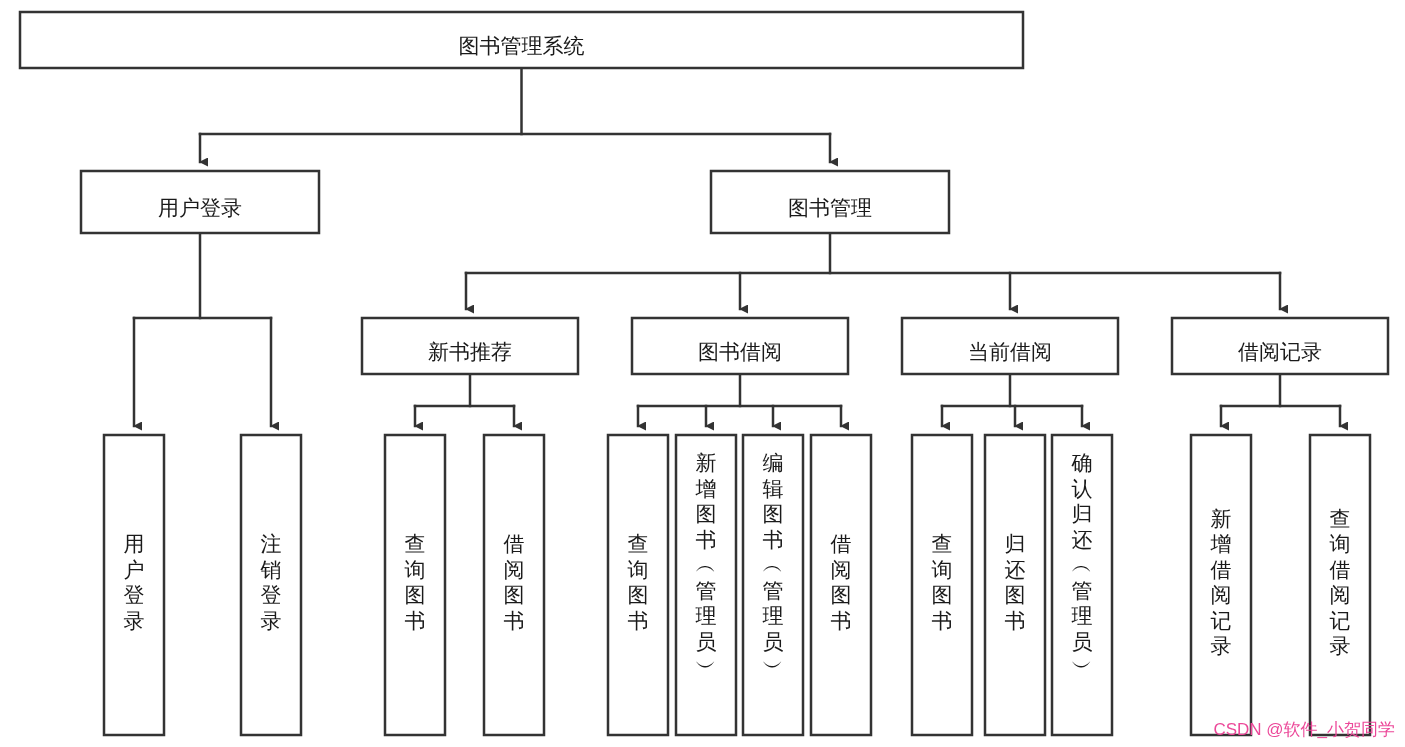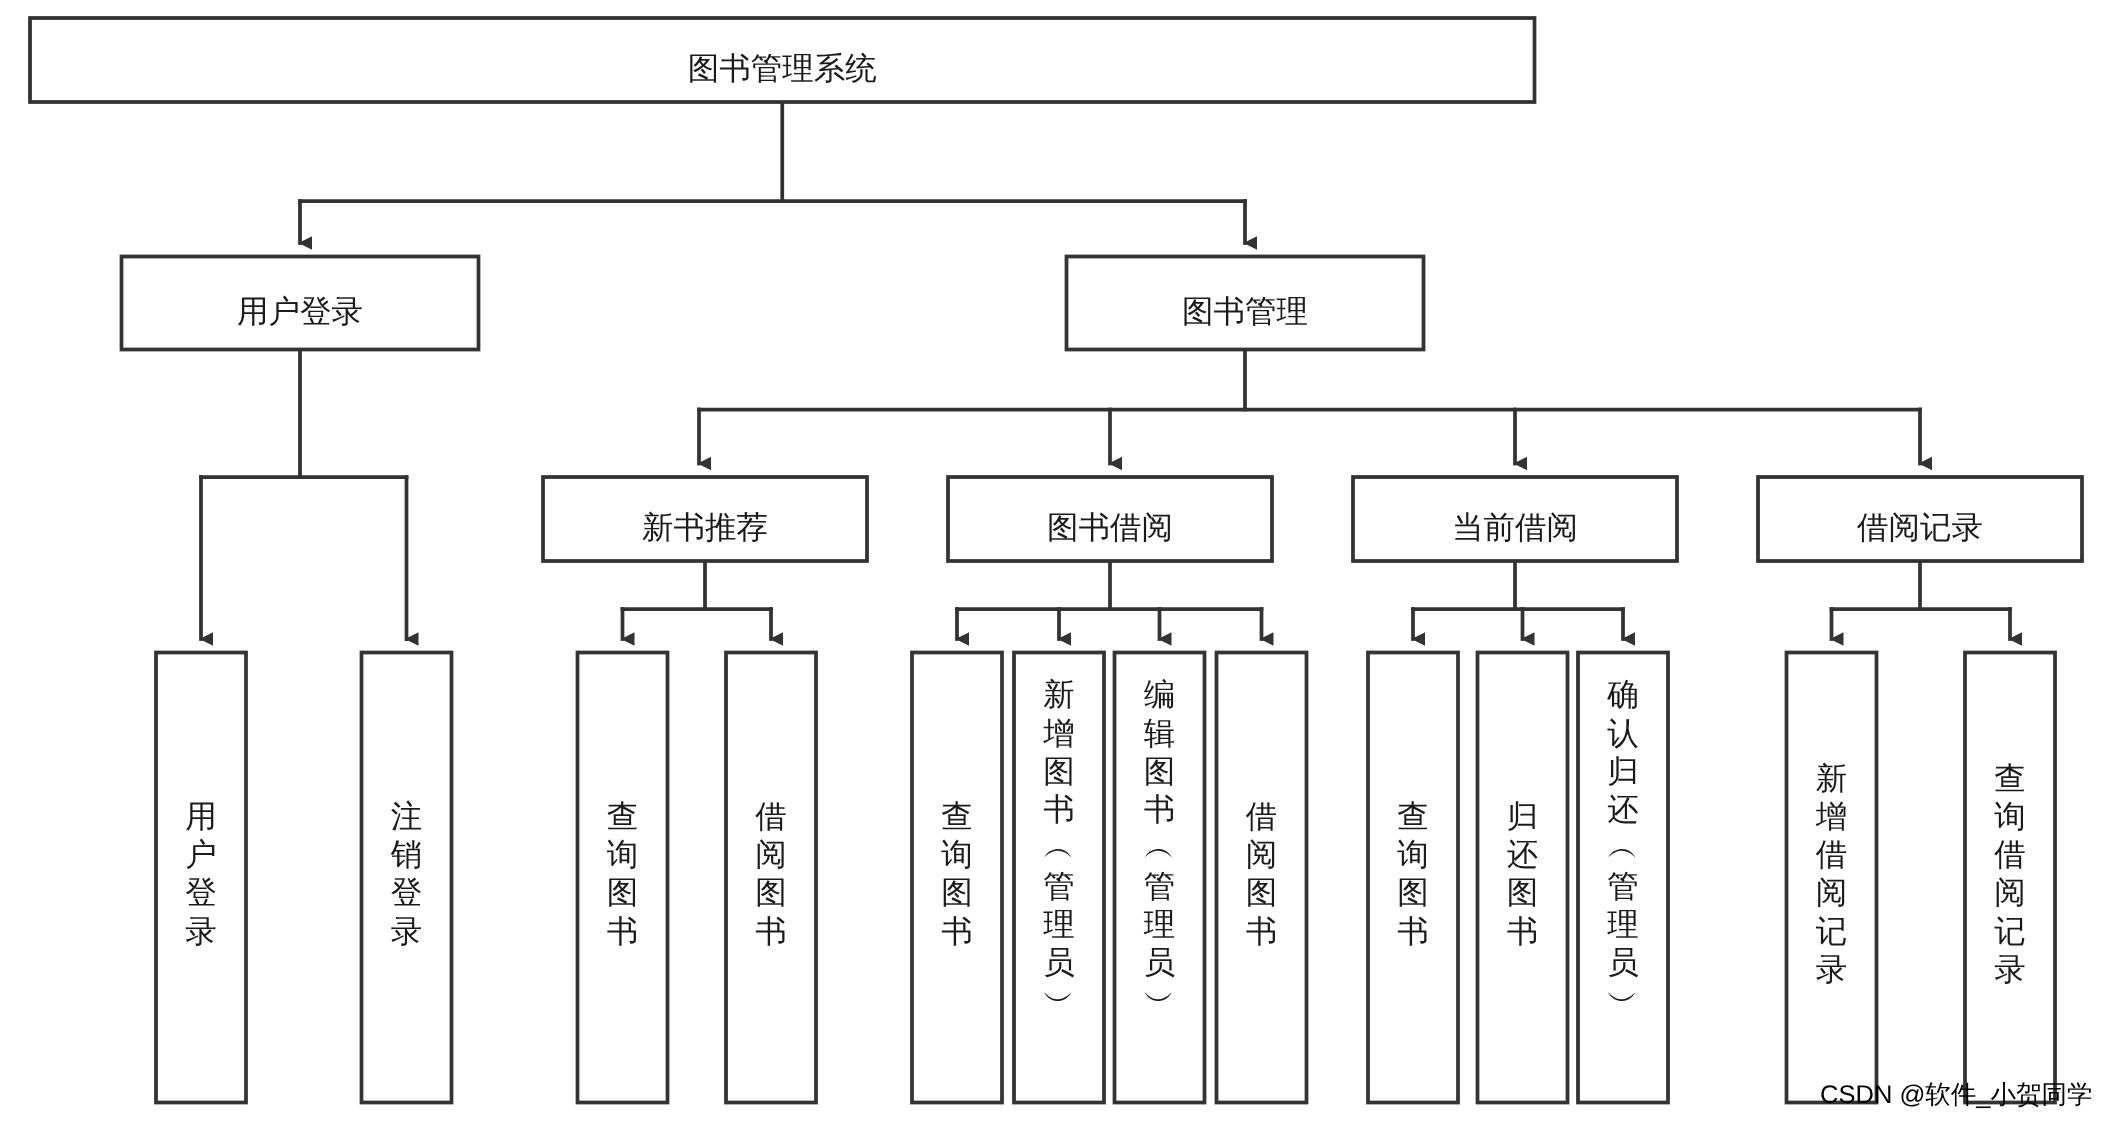--- a/index.html
+++ b/index.html
@@ -42,21 +42,21 @@
   .label-h {
     font-size: 21px;
     dominant-baseline: middle;
   }
   .watermark {
     position: absolute;
     right: 10px;
     bottom: 6px;
     font-family: "Liberation Sans", "DejaVu Sans", sans-serif;
     font-size: 17px;
-    color: #000000;
+    color: #ec4899;
     white-space: nowrap;
     pointer-events: none;
   }
 </style>
 </head>
 <body>
 
 <div id="stage">
 
   <svg id="diagram-svg" viewBox="0 0 1405 747" xmlns="http://www.w3.org/2000/svg">

